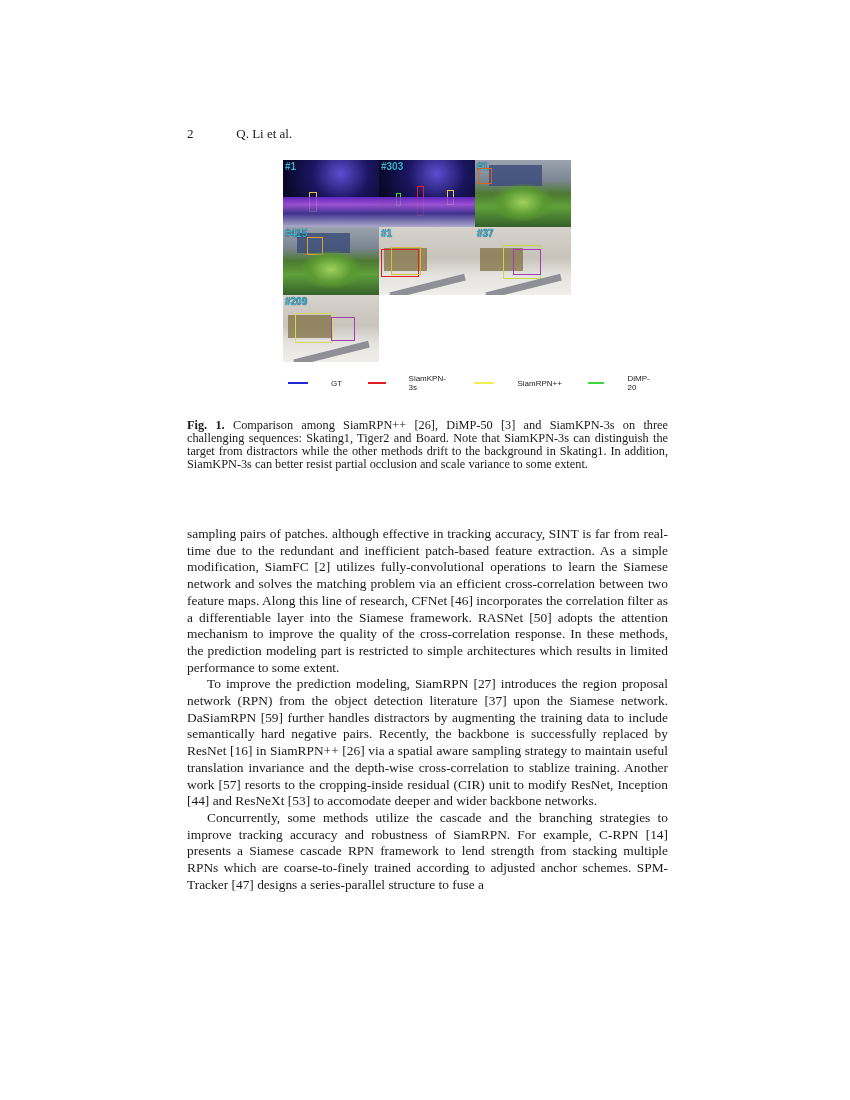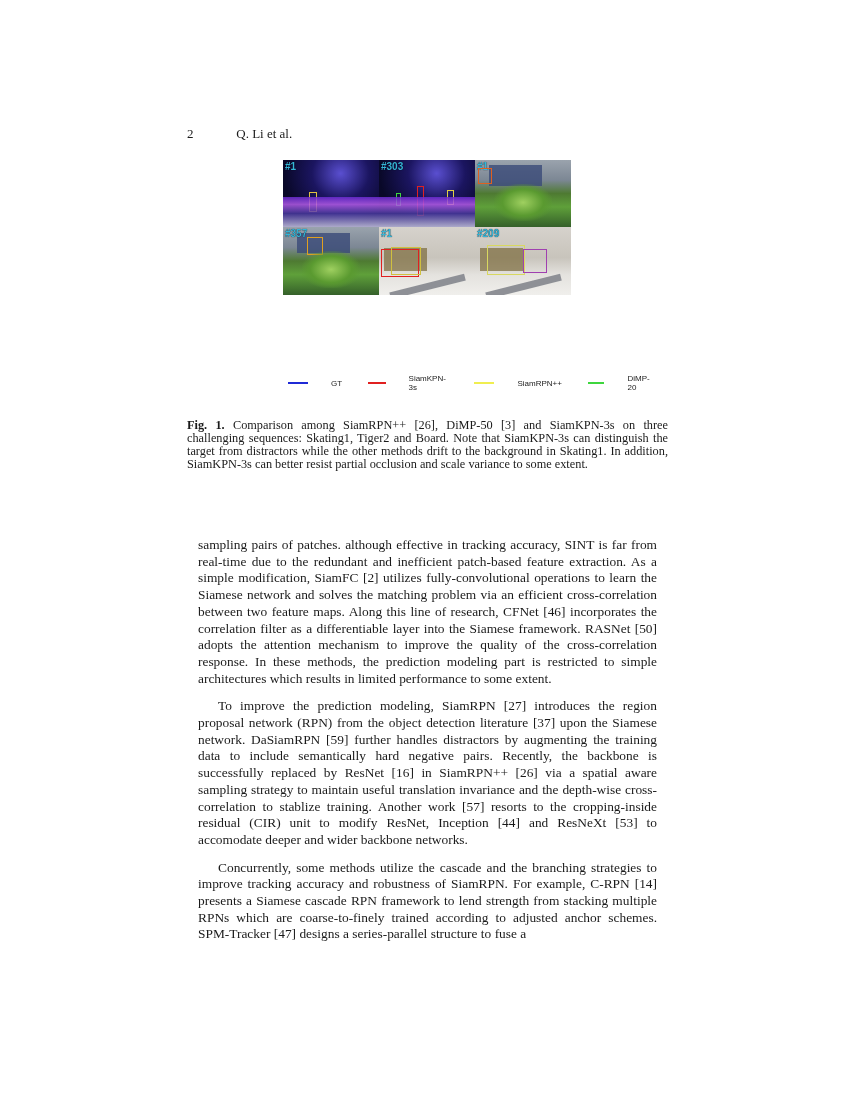--- a/index.html
+++ b/index.html
@@ -29,21 +29,21 @@
              background: #8e9096; transform: rotate(-14deg); }
   .legend { position: absolute; top: 374px; left: 288px; width: 290px; display: flex; gap: 26px;
             font-family: "Liberation Sans", sans-serif; font-size: 8px; color: #222; align-items: center; }
   .legend .item { display: flex; align-items: center; gap: 23px; }
   .legend .swatch { display: inline-block; width: 20px; height: 2px; }
   .caption { position: absolute; top: 419px; left: 187px; width: 481px; font-size: 12.3px;
              line-height: 13px; text-align: justify; }
   .caption b { font-weight: bold; }
   .body-text { position: absolute; top: 526px; left: 187px; width: 481px; font-size: 13.4px;
                line-height: 16.7px; text-align: justify; hyphens: auto; }
-  .body-text p { margin: 11px; }
+  .body-text p { margin: 0; }
   .body-text p.indent { text-indent: 20px; }
 </style>
 </head>
 <body>
 
 <div class="running-head">
   <span class="pgnum">2</span>
   <span>Q. Li et al.</span>
 </div>
 
@@ -58,28 +58,33 @@
     <div class="box" style="left:17px;top:33px;width:5px;height:13px;border-color:#3ed63e;"></div>
     <div class="box" style="left:38px;top:26px;width:7px;height:30px;border-color:#e02020;"></div>
     <div class="box" style="left:68px;top:30px;width:7px;height:15px;border-color:#e0d040;"></div>
   </div>
 
   <div class="frame tiger">
     <span class="lbl">#1</span>
     <div class="box" style="left:3px;top:8px;width:14px;height:16px;border-color:#e06020;"></div>
   </div>
   <div class="frame tiger">
-    <span class="lbl">#357</span>
+    <span class="lbl">#415</span>
     <div class="box" style="left:24px;top:10px;width:16px;height:18px;border-color:#e0a020;"></div>
   </div>
 
   <div class="frame board">
     <span class="lbl">#1</span>
     <div class="box" style="left:2px;top:22px;width:38px;height:28px;border-color:#e02020;"></div>
     <div class="box" style="left:12px;top:20px;width:30px;height:28px;border-color:#d0c040;"></div>
+  </div>
+  <div class="frame board">
+    <span class="lbl">#37</span>
+    <div class="box" style="left:28px;top:18px;width:38px;height:34px;border-color:#c8d840;"></div>
+    <div class="box" style="left:38px;top:22px;width:28px;height:26px;border-color:#a040b0;"></div>
   </div>
   <div class="frame board">
     <span class="lbl">#209</span>
     <div class="box" style="left:12px;top:18px;width:38px;height:30px;border-color:#d8d860;"></div>
     <div class="box" style="left:48px;top:22px;width:24px;height:24px;border-color:#a040b0;"></div>
   </div>
 </div>
 
 <div class="legend">
   <div class="item">

